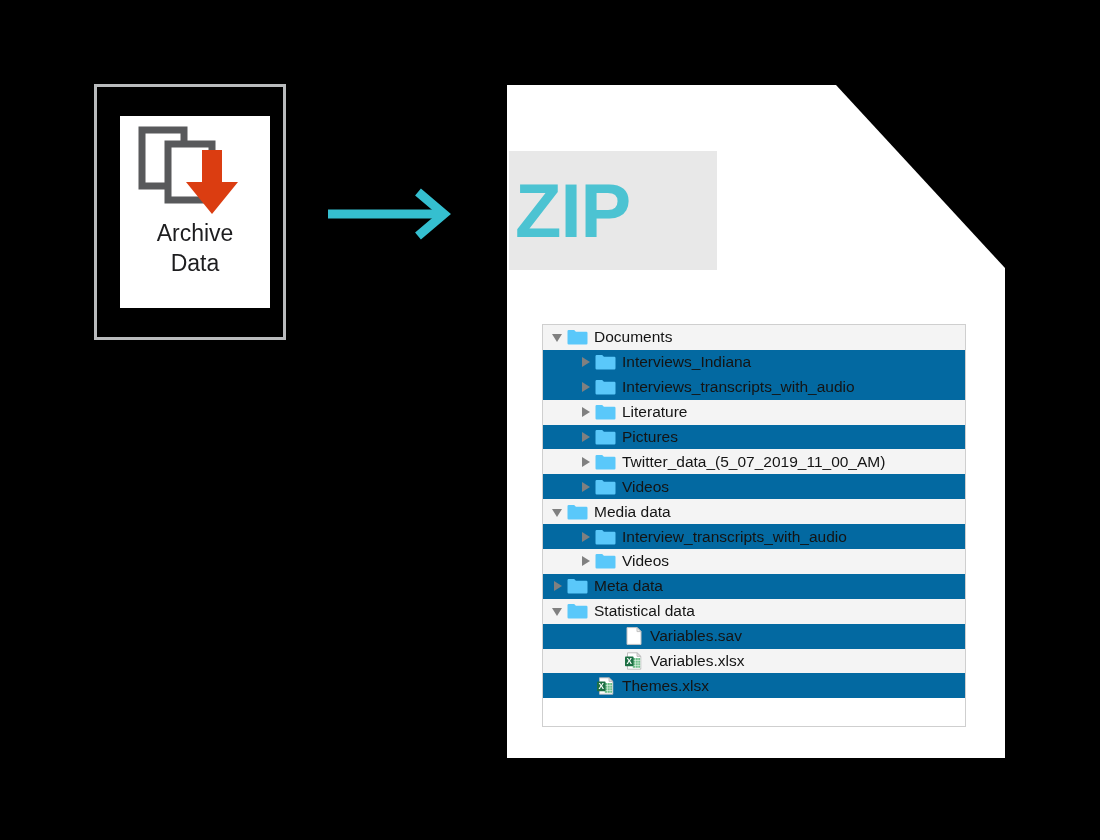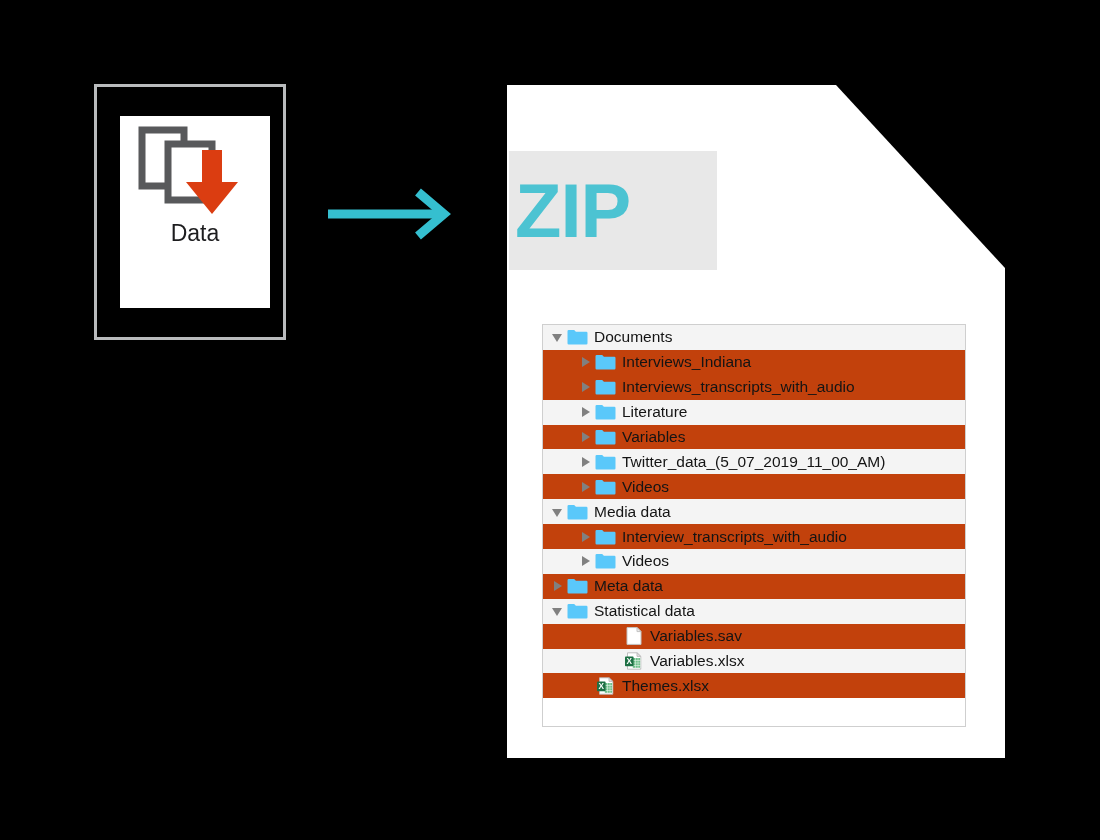--- a/index.html
+++ b/index.html
@@ -108,21 +108,21 @@
   }
   .tree-row {
     height: 24.9px;
     display: flex;
     align-items: center;
     box-sizing: border-box;
     padding-right: 4px;
     white-space: nowrap;
   }
   .tree-row.striped { background: #f4f4f4; }
-  .tree-row.plain   { background: #c2410c; }
+  .tree-row.plain   { background: #0369a1; }
 
   .twisty {
     width: 17px;
     min-width: 17px;
     height: 24px;
     position: relative;
   }
   .twisty.closed::before {
     content: "";
     position: absolute;
@@ -169,20 +169,21 @@
     <svg id="archive-icon" viewBox="0 0 114 90">
 
       <path d="M4 4 H46 V60 H4 Z" fill="#ffffff" stroke="#58595b" stroke-width="7"></path>
 
       <path d="M30 18 H74 V74 H30 Z" fill="#ffffff" stroke="#58595b" stroke-width="7"></path>
 
       <path d="M64 24 H84 V56 H100 L74 88 L48 56 H64 Z" fill="#db3d11"></path>
     </svg>
 
     <div id="archive-label">
+      <div>Archive</div>
       <div>Data</div>
     </div>
   </div>
 </div>
 
 <svg id="flow-arrow" viewBox="0 0 130 56">
   <line x1="2" y1="28" x2="112" y2="28" stroke="#35bfd0" stroke-width="9"></line>
   <polyline points="92,6 118,28 92,50" fill="none" stroke="#35bfd0" stroke-width="9" stroke-linecap="butt" stroke-linejoin="miter"></polyline>
 </svg>
 
@@ -220,21 +221,21 @@
         <span class="node-icon"><svg viewBox="0 0 21 18" width="21" height="18">
             <path d="M0.5 3.2 q0-1.2 1.2-1.2 H7.2 l1.7 1.7 H19.3 q1.2 0 1.2 1.2 V15.2 q0 1.2-1.2 1.2 H1.7 q-1.2 0-1.2-1.2 Z" fill="#5ac8fa"></path>
           </svg></span>
         <span class="node-label">Literature</span>
       </div>
       <div class="tree-row plain indent-1">
         <span class="twisty closed"></span>
         <span class="node-icon"><svg viewBox="0 0 21 18" width="21" height="18">
             <path d="M0.5 3.2 q0-1.2 1.2-1.2 H7.2 l1.7 1.7 H19.3 q1.2 0 1.2 1.2 V15.2 q0 1.2-1.2 1.2 H1.7 q-1.2 0-1.2-1.2 Z" fill="#5ac8fa"></path>
           </svg></span>
-        <span class="node-label">Variables</span>
+        <span class="node-label">Pictures</span>
       </div>
       <div class="tree-row striped indent-1">
         <span class="twisty closed"></span>
         <span class="node-icon"><svg viewBox="0 0 21 18" width="21" height="18">
             <path d="M0.5 3.2 q0-1.2 1.2-1.2 H7.2 l1.7 1.7 H19.3 q1.2 0 1.2 1.2 V15.2 q0 1.2-1.2 1.2 H1.7 q-1.2 0-1.2-1.2 Z" fill="#5ac8fa"></path>
           </svg></span>
         <span class="node-label">Twitter_data_(5_07_2019_11_00_AM)</span>
       </div>
       <div class="tree-row plain indent-1">
         <span class="twisty closed"></span>

